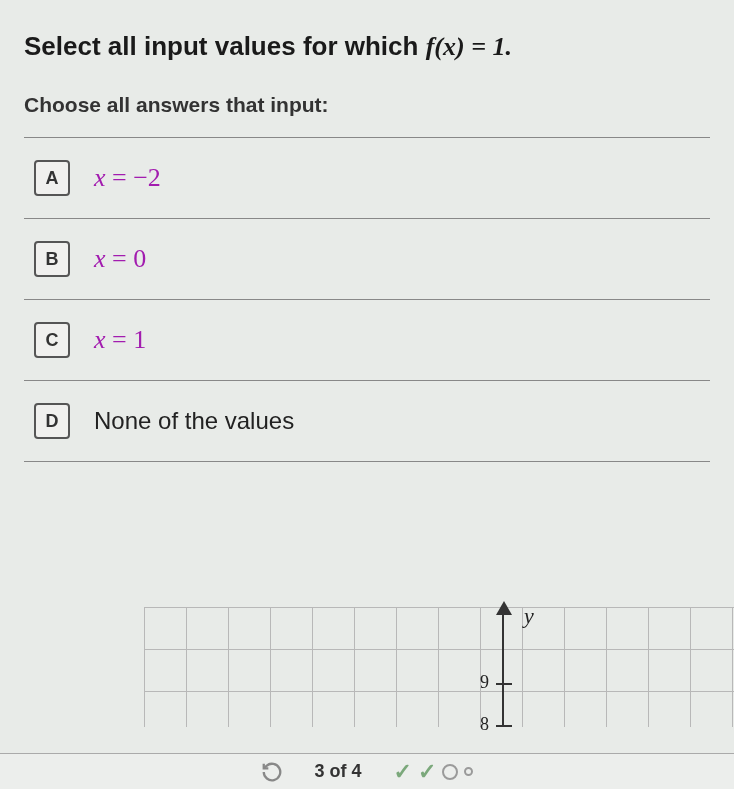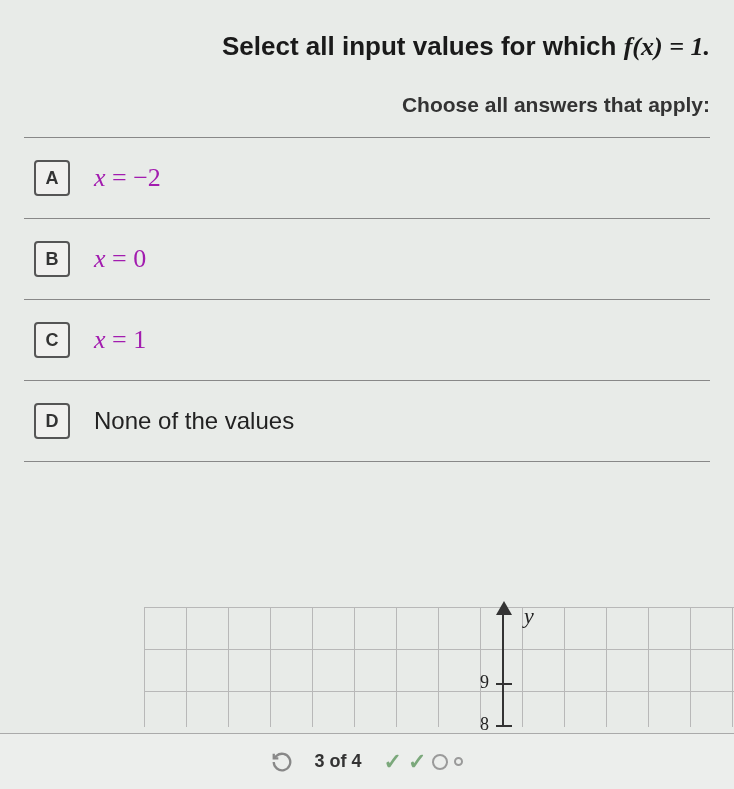--- a/index.html
+++ b/index.html
@@ -10,21 +10,20 @@
     body {
       font-family: -apple-system, BlinkMacSystemFont, 'Segoe UI', sans-serif;
       background: #e8ebe8;
       width: 734px;
       height: 789px;
       overflow: hidden;
       position: relative;
     }
     .container {
       padding: 28px 24px 0 24px;
-      text-align: right;
     }
     .question {
       font-size: 26px;
       font-weight: 700;
       color: #1a1a1a;
       line-height: 1.4;
       margin-bottom: 28px;
     }
     .math {
       font-family: 'Times New Roman', serif;
@@ -122,27 +121,27 @@
       font-family: 'Times New Roman', serif;
       font-style: italic;
       font-size: 22px;
       color: #222;
     }
     .footer {
       position: absolute;
       bottom: 0;
       left: 0;
       right: 0;
-      height: 56px;
+      height: 36px;
       background: #eceeec;
       border-top: 1px solid #aaa;
       display: flex;
       align-items: center;
       justify-content: center;
-      gap: 22px;
+      gap: 32px;
     }
     .refresh-icon {
       width: 22px;
       height: 22px;
       color: #888;
     }
     .progress-text {
       font-size: 18px;
       font-weight: 700;
       color: #333;
@@ -170,21 +169,21 @@
       border-radius: 50%;
     }
   </style>
 </head>
 <body>
 
 <div class="container">
   <div class="question">
     <span>Select all input values for which </span><span class="math"><span class="math-var">f</span>(<span class="math-var">x</span>) = 1.</span>
   </div>
-  <div class="instruction">Choose all answers that apply:</div>
+  <div class="instruction">Choose all answers that input:</div>
 
   <div class="options">
     <div class="option">
       <div class="option-letter">A</div>
       <div class="option-text"><span class="math-var">x</span> = −2</div>
     </div>
     <div class="option">
       <div class="option-letter">B</div>
       <div class="option-text"><span class="math-var">x</span> = 0</div>
     </div>

